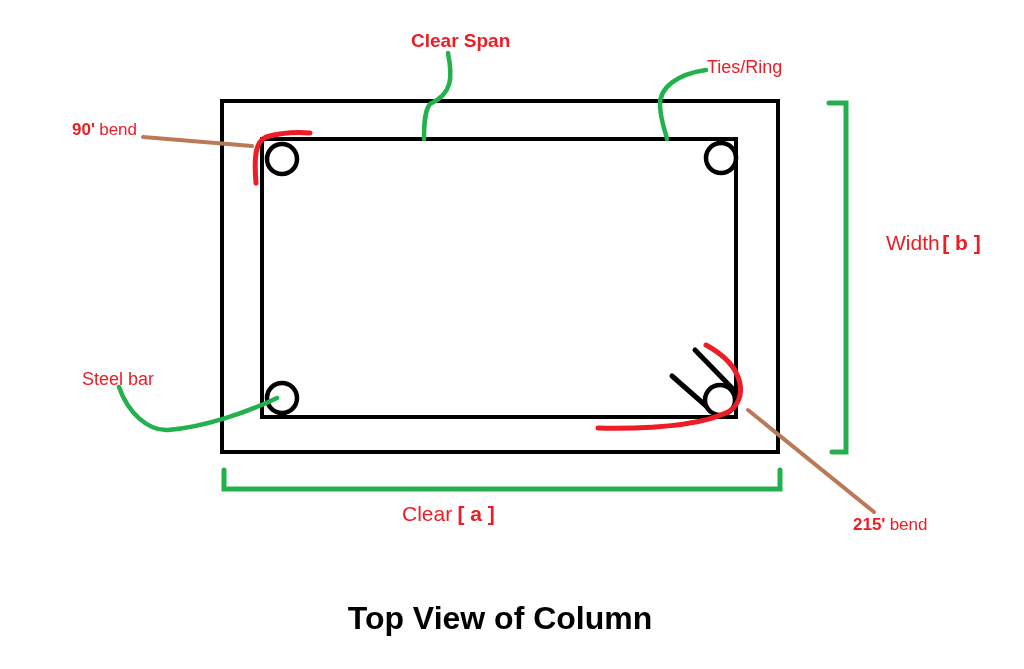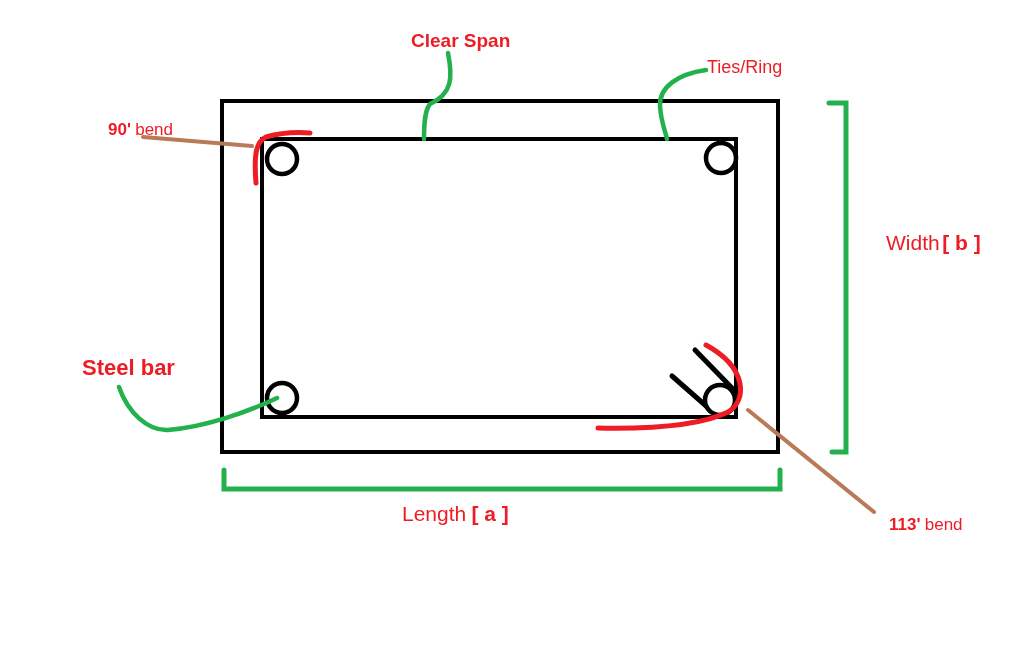--- a/index.html
+++ b/index.html
@@ -13,27 +13,27 @@
   html,body{width:1024px;height:669px;}
   body{
     font-family:"Liberation Sans", sans-serif;
     background:var(--background);
     position:relative;
     overflow:hidden;
   }
   .canvas{position:absolute;left:0;top:0;width:1024px;height:667px;}
   svg.linework{position:absolute;left:0;top:0;}
   .label{position:absolute;color:var(--annotation-red);white-space:nowrap;line-height:1.1;}
-  .lbl-bold{font-weight:bold;margin-left:36px;}
+  .lbl-bold{font-weight:bold;}
   .gap{margin-left:0.25em;}
   .tight-gap{margin-left:0.12em;}
   .clear-span{left:411px;top:31px;font-size:19px;font-weight:bold;}
   .ties-ring{left:707px;top:58px;font-size:18px;font-weight:normal;}
   .bend-90{left:72px;top:121px;font-size:17px;}
-  .steel-bar{left:82px;top:356px;font-size:22px;font-weight:bold;}
+  .steel-bar{left:82px;top:370px;font-size:18px;}
   .width-lbl{left:858px;top:231px;font-size:21px;margin-left:28px;}
   .length-lbl{left:402px;top:502px;font-size:21px;}
   .bend-135{left:853px;top:516px;font-size:17px;}
   .page-title{
     position:absolute;left:0;top:600px;width:1000px;
     text-align:center;font-size:32px;font-weight:bold;
     color:var(--drawing-black);
   }
   .stroke-black{stroke:var(--drawing-black);fill:none;}
   .stroke-green{stroke:var(--annotation-green);fill:none;}
@@ -83,21 +83,22 @@
     <span class="lbl-bold">90'</span><span class="gap">bend</span>
   </div>
 
   <div class="label steel-bar">Steel bar</div>
 
   <div class="label width-lbl">
     <span>Width</span><span class="lbl-bold tight-gap">[ b ]</span>
   </div>
 
   <div class="label length-lbl">
-    <span>Length</span><span class="lbl-bold gap">[ a ]</span>
+    <span>Clear</span><span class="lbl-bold gap">[ a ]</span>
   </div>
 
   <div class="label bend-135">
-    <span class="lbl-bold">113'</span><span class="gap">bend</span>
+    <span class="lbl-bold">215'</span><span class="gap">bend</span>
   </div>
 
+  <div class="page-title">Top View of Column</div>
 
 </div>
 
 </body></html>

